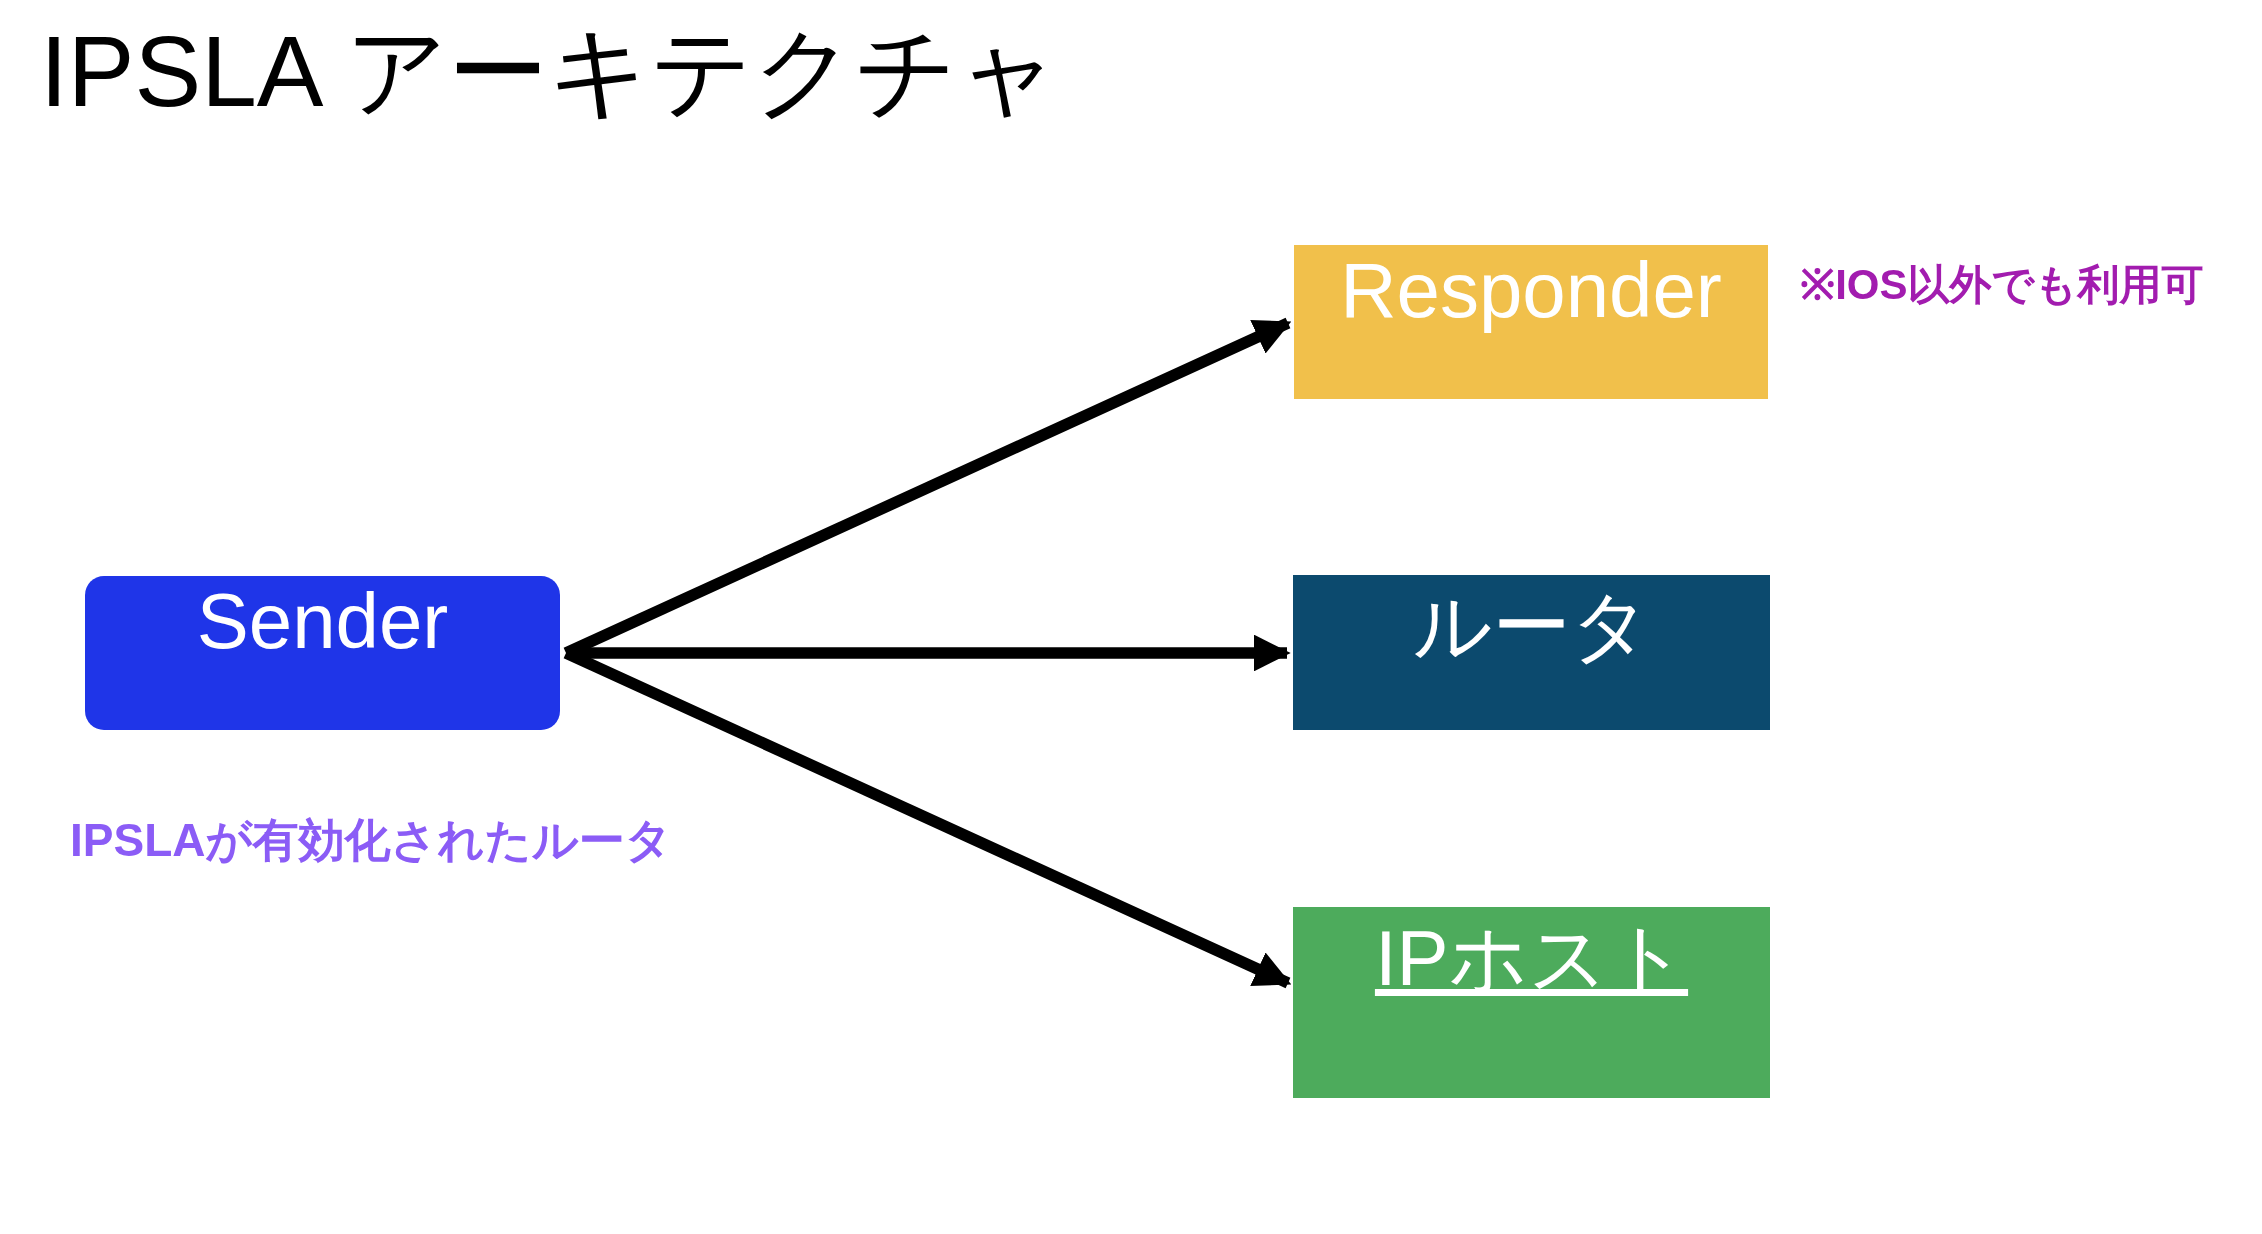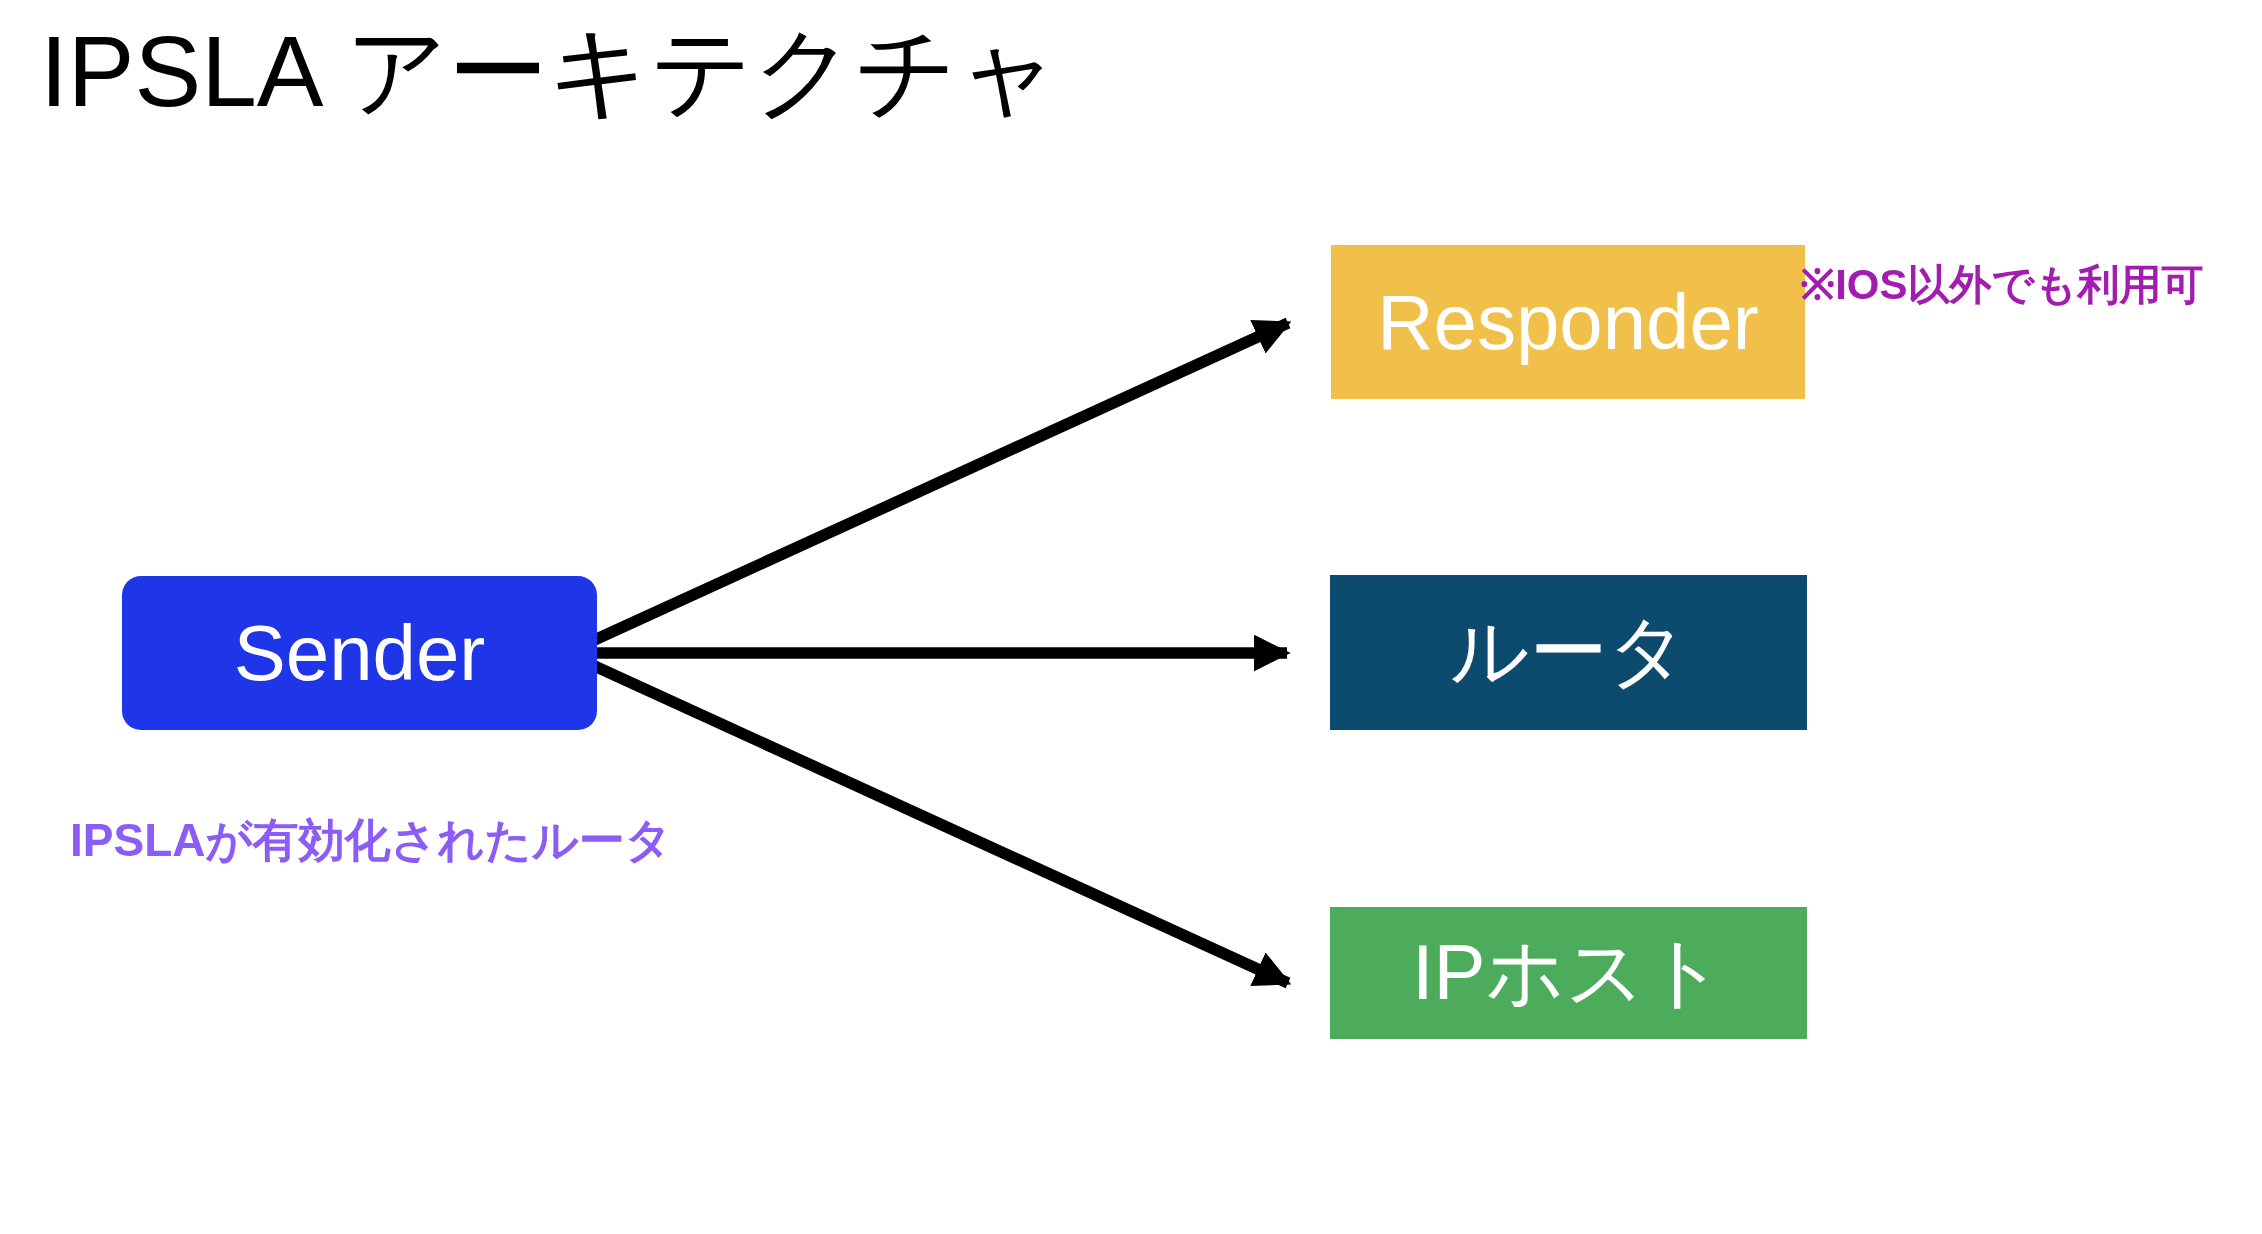--- a/index.html
+++ b/index.html
@@ -28,32 +28,31 @@
   .arrows-layer {
     position: absolute;
     left: 0;
     top: 0;
     width: 2262px;
     height: 1234px;
   }
   .node {
     position: absolute;
     display: flex;
-    align-items: center;
+    align-items: flex-start;
     justify-content: center;
     color: #ffffff;
     font-size: 78px;
     font-weight: normal;
     white-space: nowrap;
-    margin-left: 37px;
   }
   .node-sender   { left: 85px;   top: 576px; width: 475px; height: 154px; border-radius: 19px; }
   .node-responder{ left: 1294px; top: 245px; width: 474px; height: 154px; }
   .node-router   { left: 1293px; top: 575px; width: 477px; height: 155px; }
-  .node-iphost   { left: 1293px; top: 907px; width: 477px; height: 132px; }
+  .node-iphost   { left: 1293px; top: 907px; width: 477px; height: 191px; text-decoration: underline; }
   .responder-note {
     position: absolute;
     left: 1800px;
     top: 254px;
     font-size: 42px;
     font-weight: 600;
     color: #a21caf;
     white-space: nowrap;
   }
   .sender-caption {

